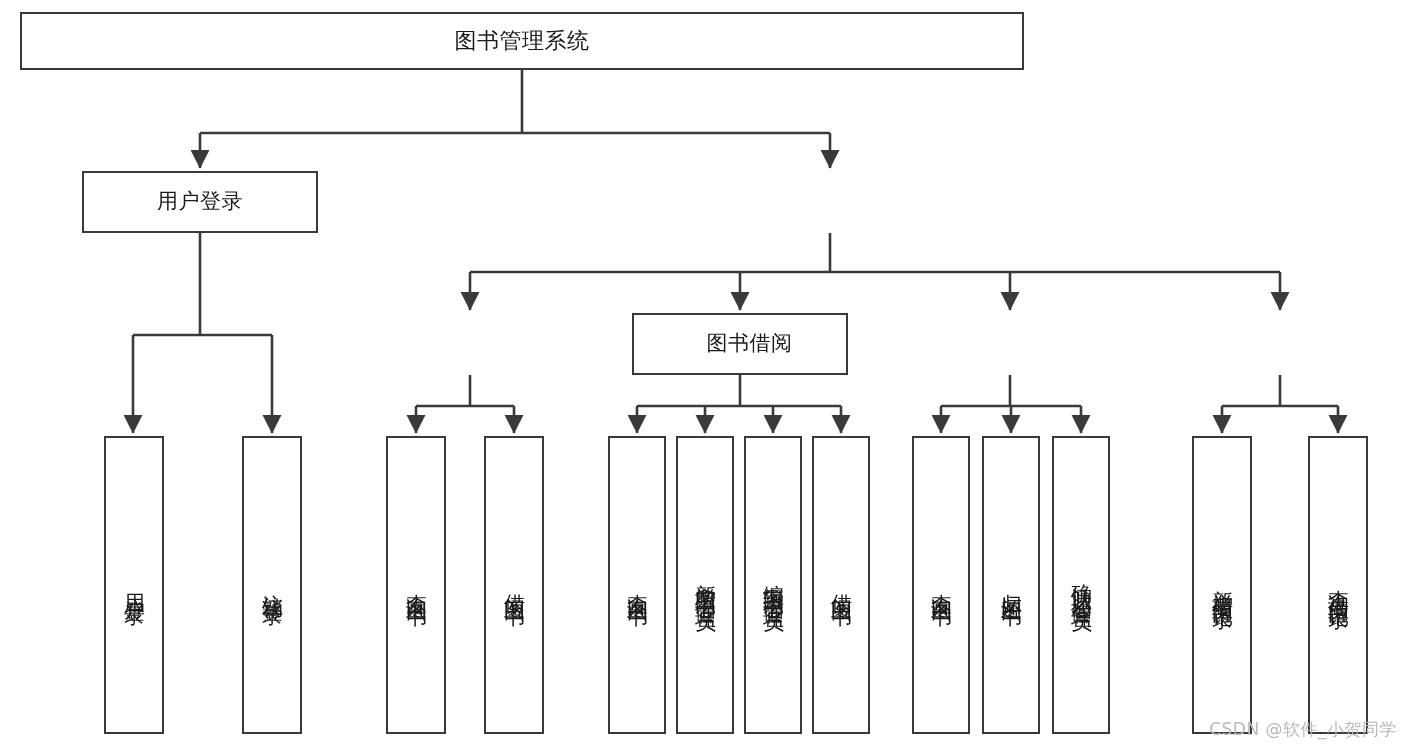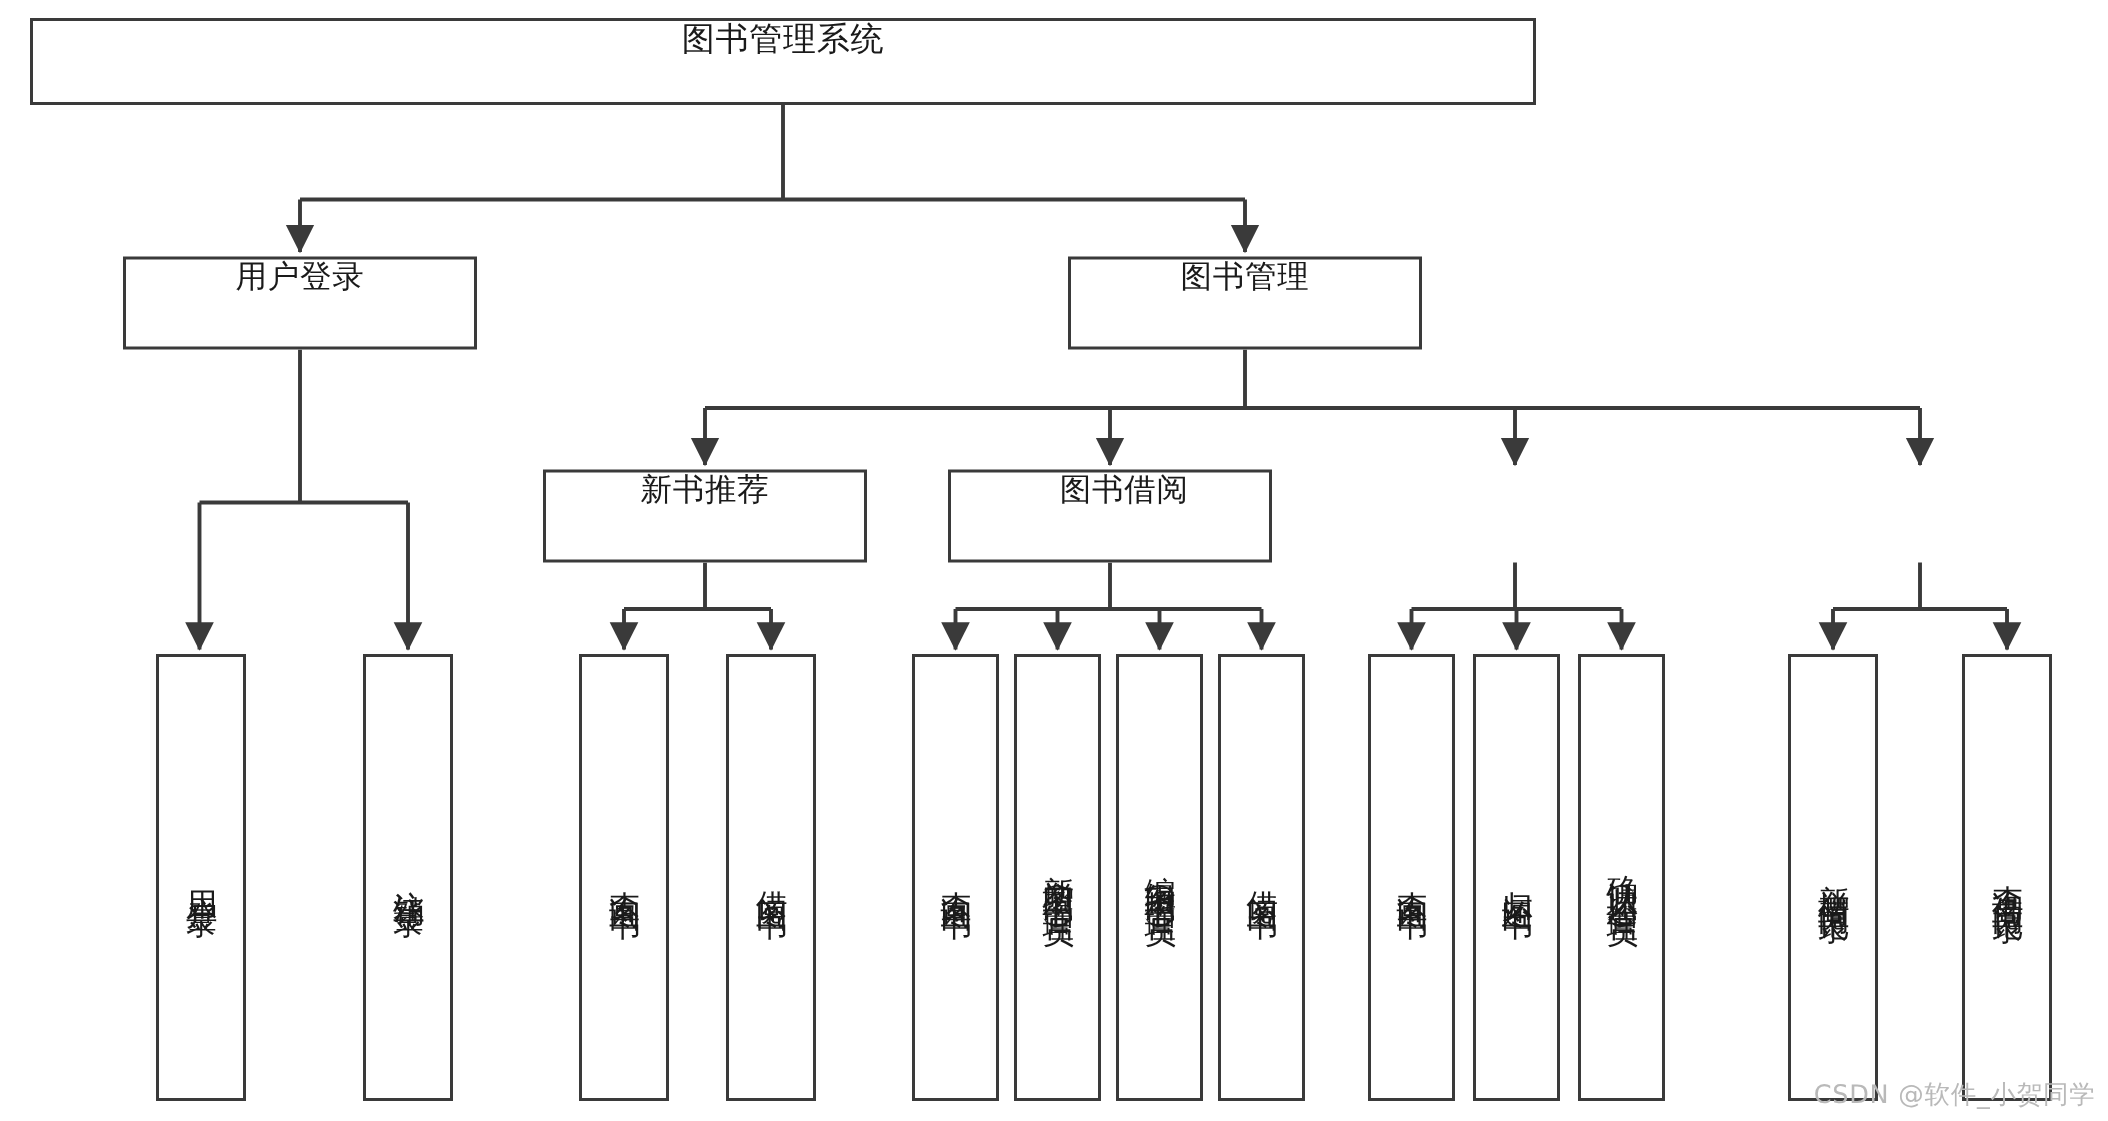--- a/index.html
+++ b/index.html
@@ -24,21 +24,21 @@
     width: 1405px;
     height: 747px;
     pointer-events: none;
   }
   .node {
     position: absolute;
     box-sizing: border-box;
     background: #ffffff;
     border: 2px solid #3a3a3a;
     display: flex;
-    align-items: flex-start;
+    align-items: center;
     justify-content: center;
     color: #1a1a1a;
   }
   .node-label {
     display: block;
     text-align: center;
     line-height: 1.14;
     letter-spacing: 0.5px;
   }
   .node.horizontal .node-label {
@@ -125,27 +125,21 @@
     </g>
   </svg>
 
   <div class="node root horizontal" style="left: 20px; top: 12px; width: 1004px; height: 58px; border-color: rgb(58, 58, 58); background: rgb(255, 255, 255); color: rgb(26, 26, 26);">
     <span class="node-label">图书管理系统</span>
   </div>
 
   <div class="node horizontal" style="left: 82px; top: 171px; width: 236px; height: 62px; border-color: rgb(58, 58, 58); background: rgb(255, 255, 255); color: rgb(26, 26, 26);">
     <span class="node-label">用户登录</span>
   </div>
-  <div class="node horizontal" style="left: 712px; top: 171px; width: 236px; height: 62px; border-color: rgb(58, 58, 58); background: rgb(255, 255, 255); color: rgb(26, 26, 26);">
-    <span class="node-label">图书管理</span>
-  </div>
 
-  <div class="node horizontal" style="left: 362px; top: 313px; width: 216px; height: 62px; border-color: rgb(58, 58, 58); background: rgb(255, 255, 255); color: rgb(26, 26, 26);">
-    <span class="node-label">新书推荐</span>
-  </div>
   <div class="node horizontal" style="left: 632px; top: 313px; width: 216px; height: 62px; border-color: rgb(58, 58, 58); background: rgb(255, 255, 255); color: rgb(26, 26, 26); padding-left: 19px;">
     <span class="node-label">图书借阅</span>
   </div>
 
   <div class="node vertical" style="left: 104px; top: 436px; width: 60px; height: 298px; border-color: rgb(58, 58, 58); background: rgb(255, 255, 255); color: rgb(26, 26, 26);">
     <span class="node-label">用户登录</span>
   </div>
   <div class="node vertical" style="left: 242px; top: 436px; width: 60px; height: 298px; border-color: rgb(58, 58, 58); background: rgb(255, 255, 255); color: rgb(26, 26, 26);">
     <span class="node-label">注销登录</span>
   </div>

